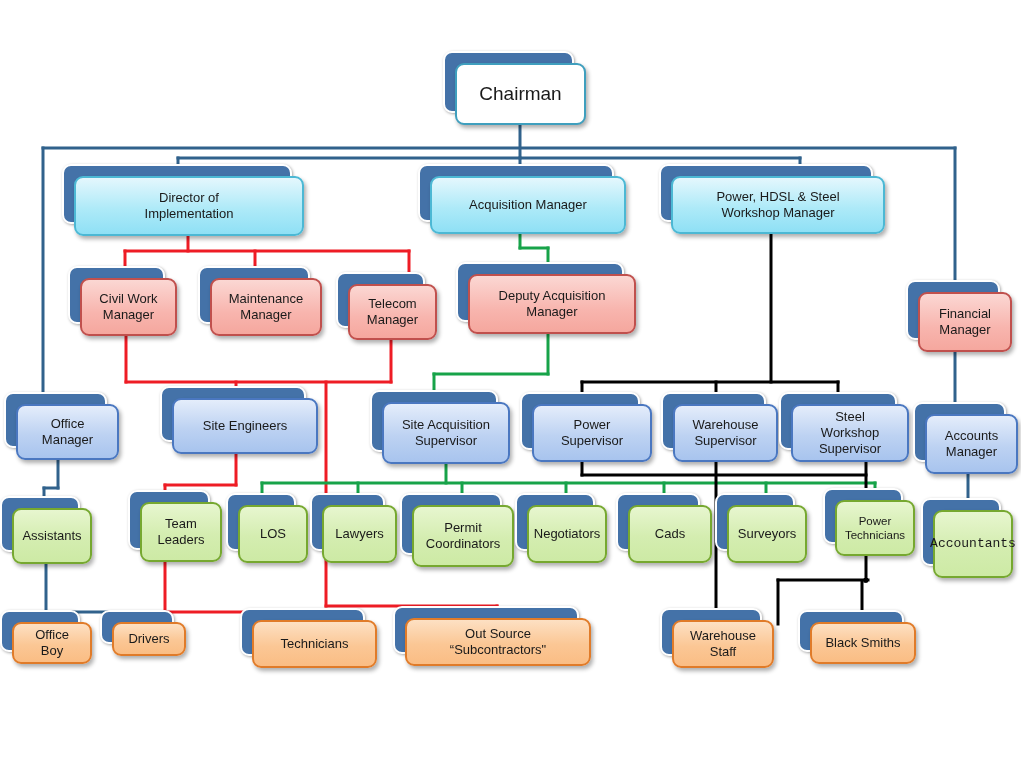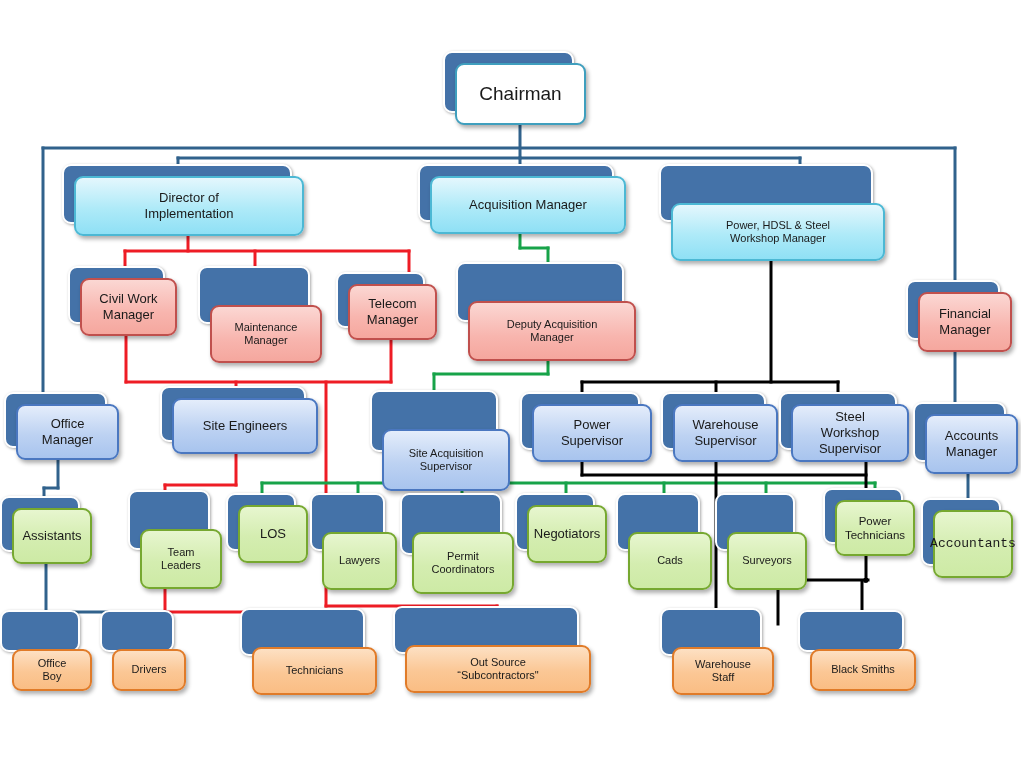--- a/index.html
+++ b/index.html
@@ -74,21 +74,21 @@
     border: 2px solid #76a830;
   }
   .c-orange .card {
     background: linear-gradient(180deg,#fde0c3 0%, #fbc795 55%, #fabd84 100%);
     border: 2px solid #e07b29;
   }
 
   
   .t-xl .card { font-size: 19px; }
   .t-lg .card { font-size: 13px; }
-  .t-md .card { font-size: 11px; margin-top: 27px; }
+  .t-md .card { font-size: 13px; }
   .t-sm .card { font-size: 13px; }
   .t-xs .card { font-size: 11.5px; }
 </style>
 </head>
 <body>
 
 <div id="chart">
 
   <svg id="lines" viewBox="0 0 1021 766" width="1021" height="766" aria-hidden="true">
 
@@ -362,21 +362,21 @@
 Technicians</div>
       </div>
       <div class="node c-green t-sm" style="left: 933px; top: 510px; width: 80px; height: 68px; font-family: Liberation Mono, monospace;">
         <div class="backcard"></div>
         <div class="card">Accountants</div>
       </div>
       <div class="node c-orange t-md" style="left: 12px; top: 622px; width: 80px; height: 42px;">
         <div class="backcard"></div>
         <div class="card">Office Boy</div>
       </div>
-      <div class="node c-orange t-md" style="left: 112px; top: 622px; width: 74px; height: 42px;">
+      <div class="node c-orange t-md" style="left: 112px; top: 622px; width: 74px; height: 34px;">
         <div class="backcard"></div>
         <div class="card">Drivers</div>
       </div>
       <div class="node c-orange t-md" style="left: 252px; top: 620px; width: 125px; height: 48px;">
         <div class="backcard"></div>
         <div class="card">Technicians</div>
       </div>
       <div class="node c-orange t-md" style="left: 405px; top: 618px; width: 186px; height: 48px;">
         <div class="backcard"></div>
         <div class="card">Out Source

